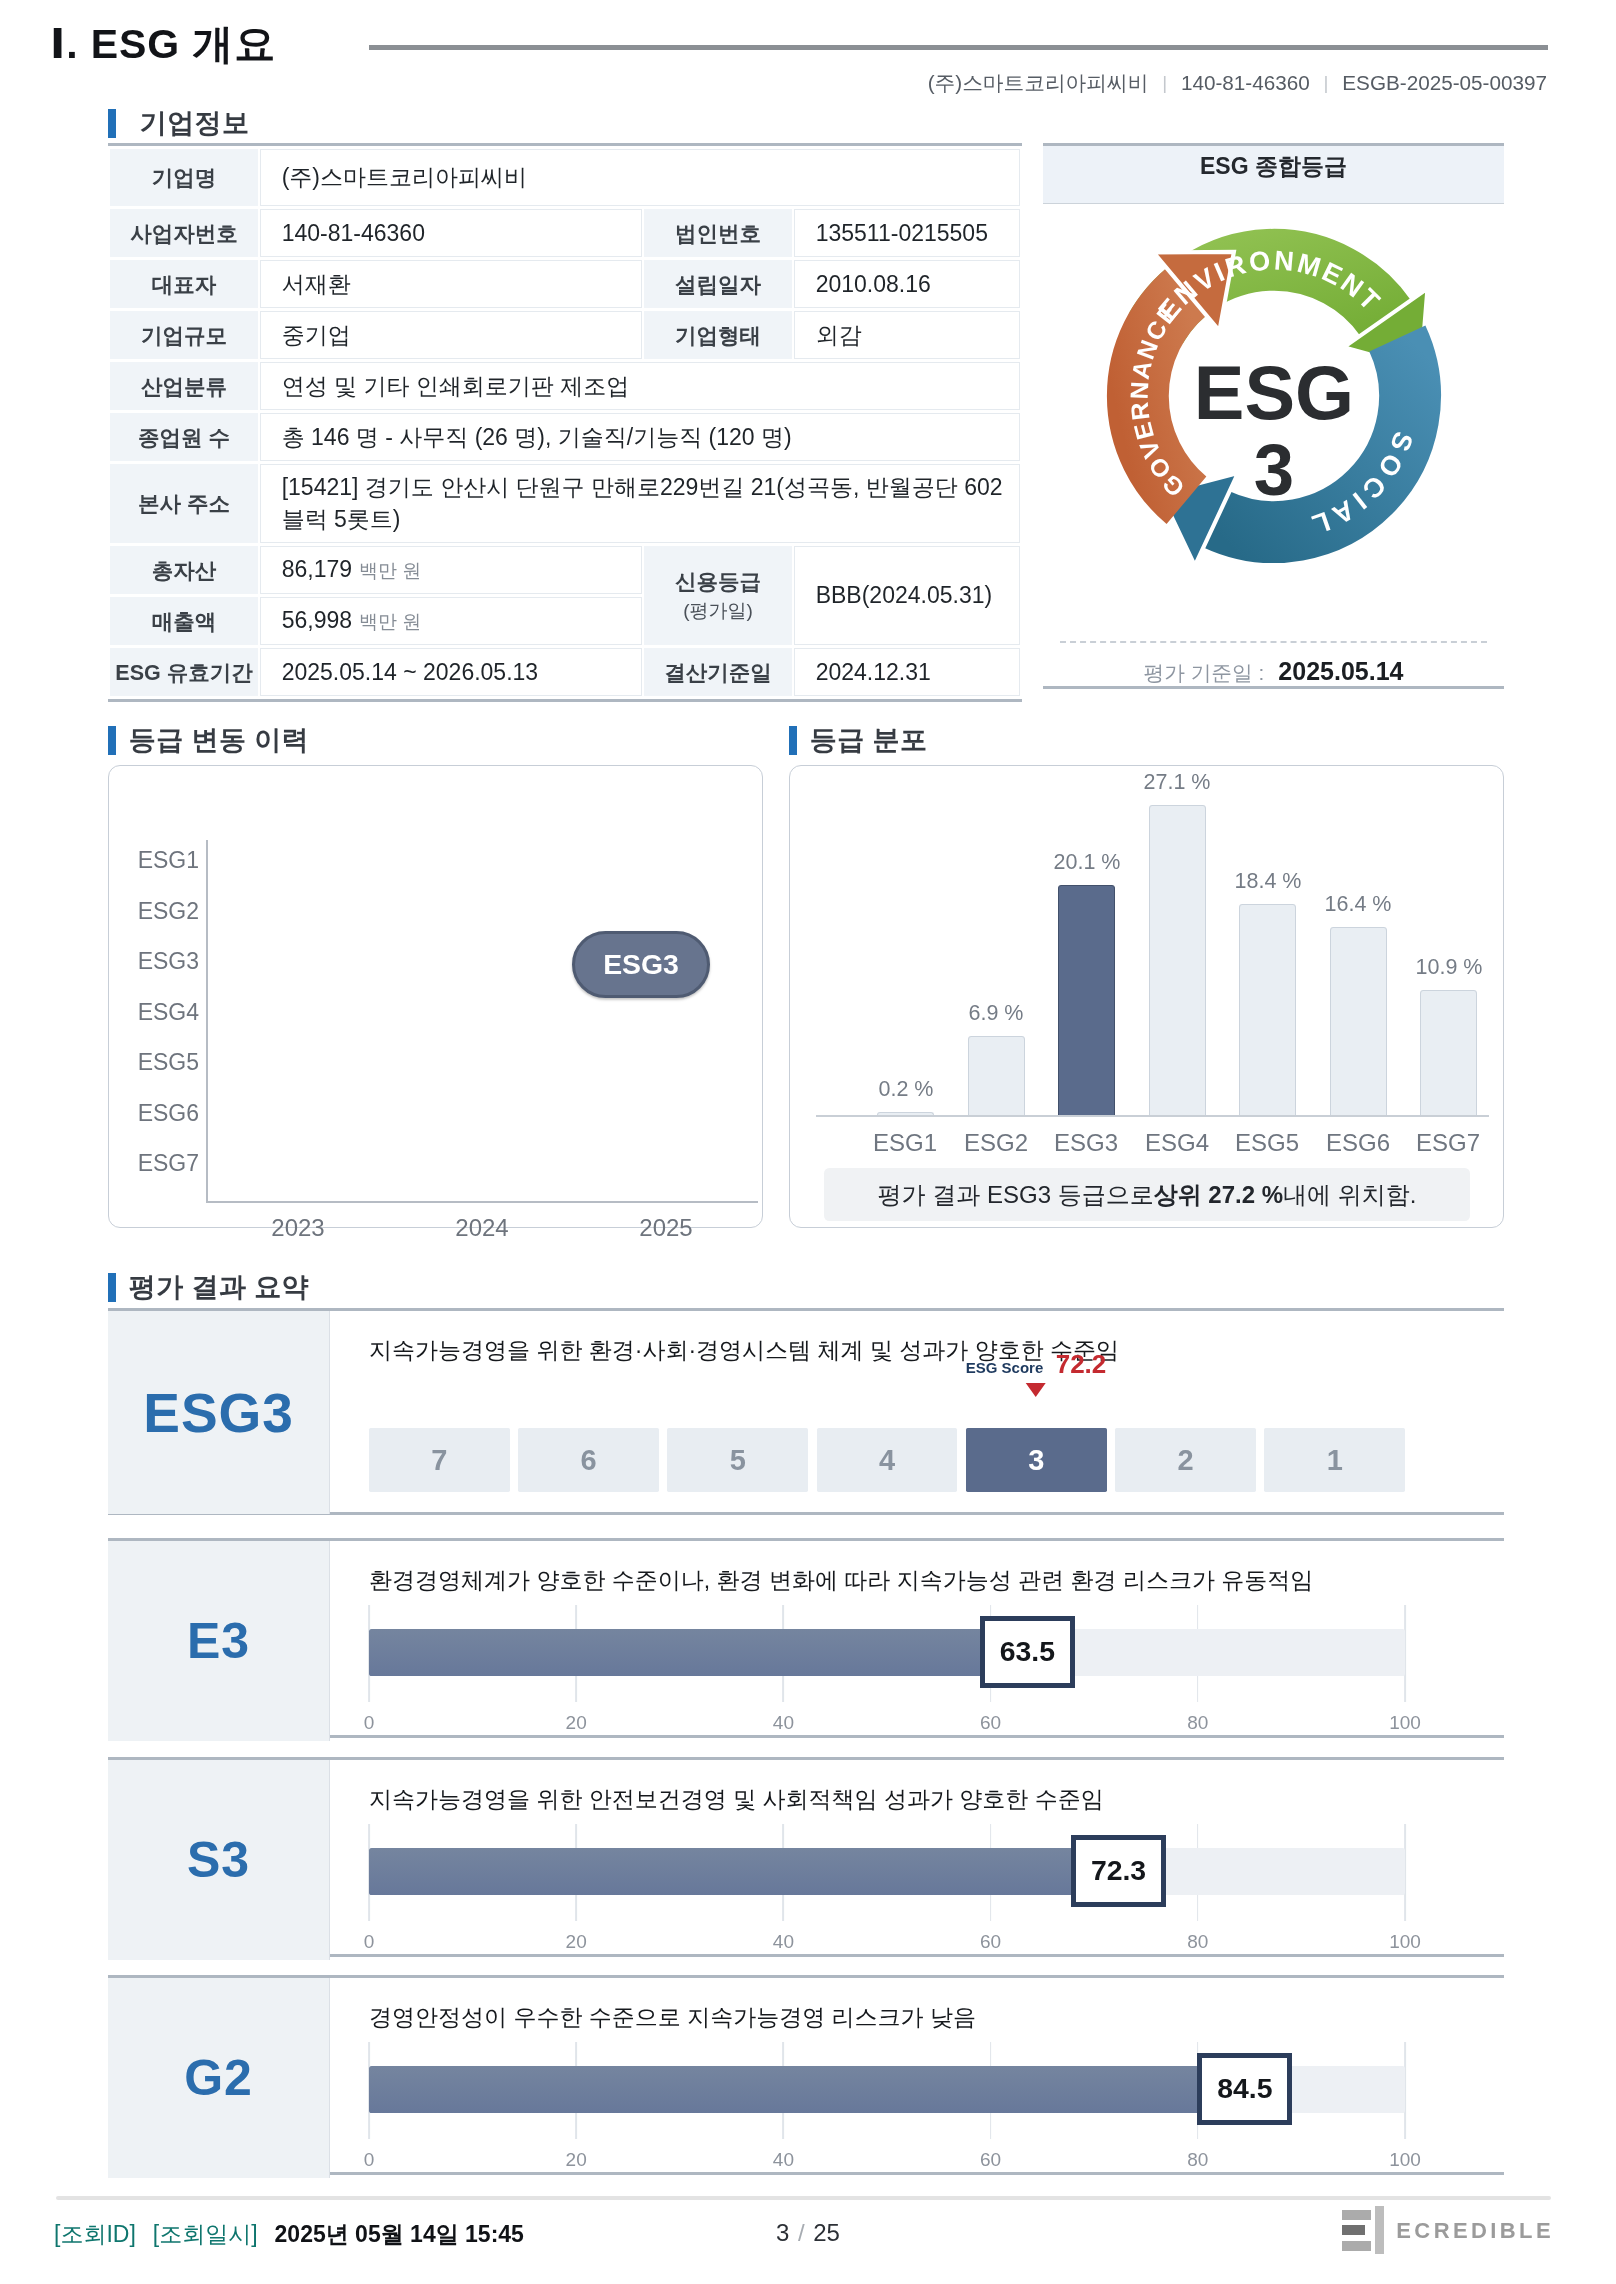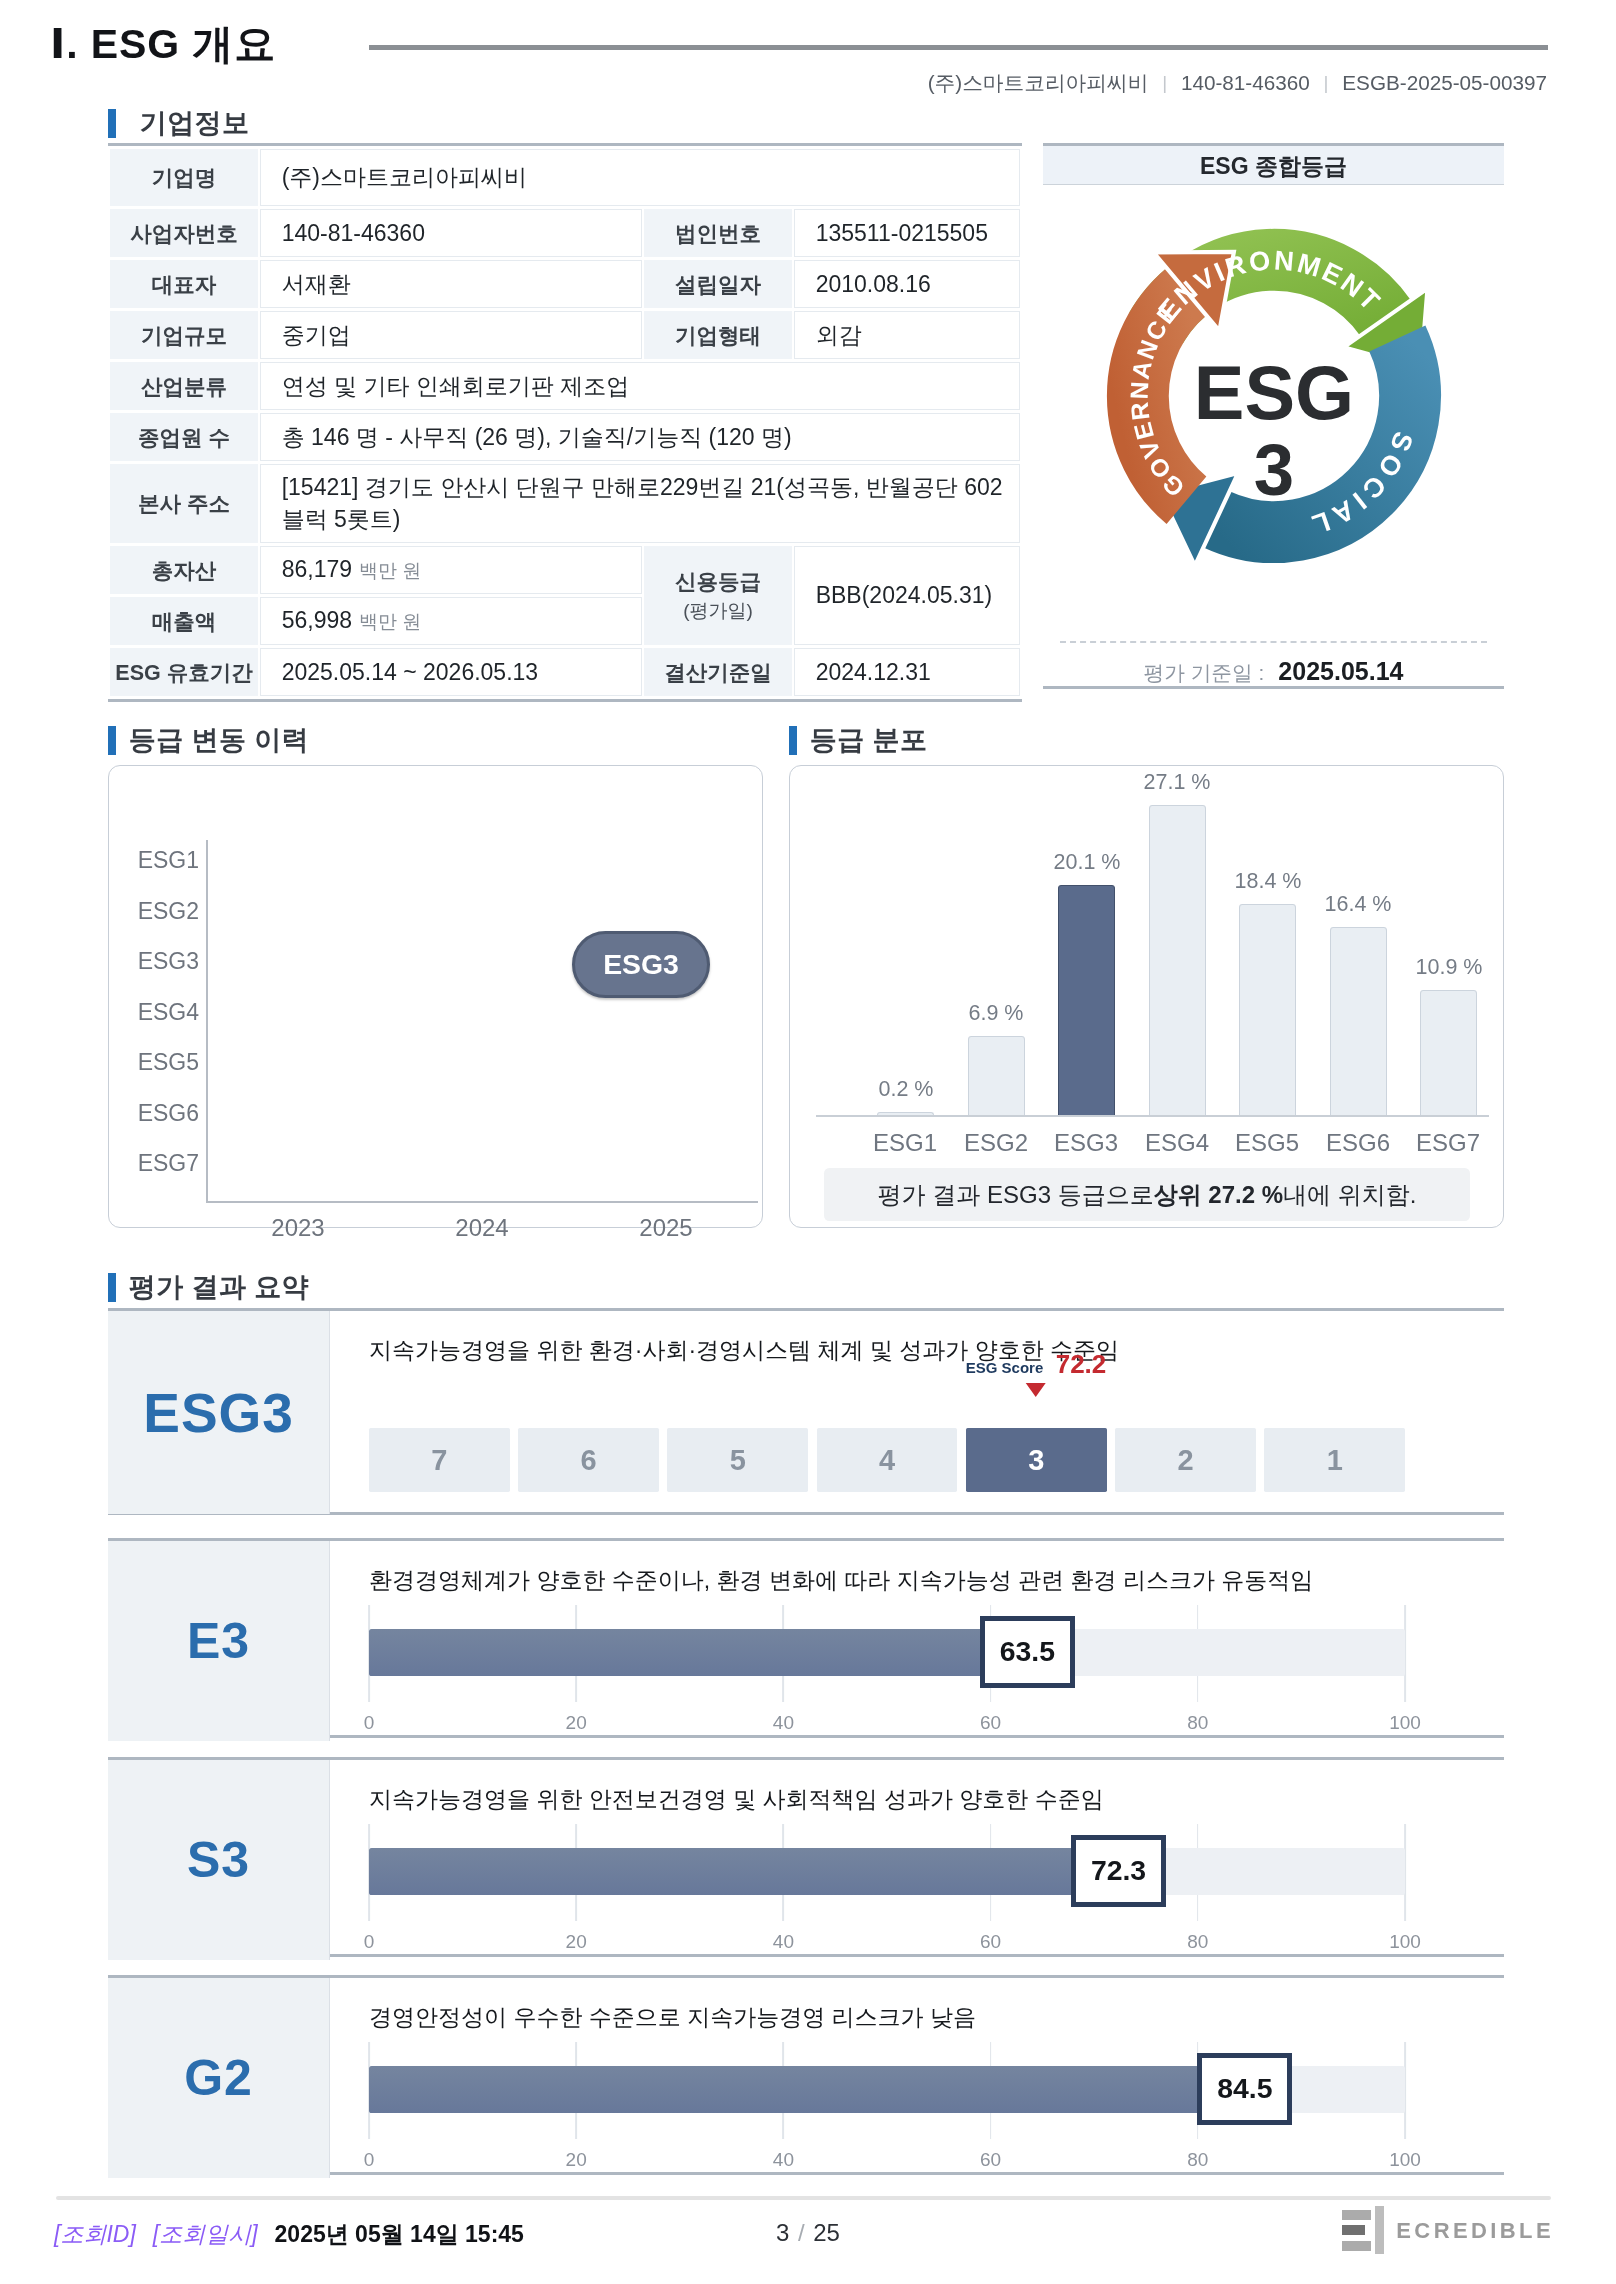--- a/index.html
+++ b/index.html
@@ -22,21 +22,21 @@
   .info-wrap { position:absolute; left:108px; top:143px; width:914px; border-top:3.4px solid #aeb7c1; border-bottom:3.4px solid #aeb7c1; background:#fff; }
   table.info-table { width:100%; border-collapse:separate; border-spacing:2.6px 3.4px; }
   .info-table th { background:#f0f4f8; font-size:21.5px; font-weight:bold; color:#3a4047; text-align:center; vertical-align:middle; }
   .info-table td { background:#fff; border:0.9px solid #e5eaef; font-size:23px; color:#1f2429; text-align:left; vertical-align:middle; padding-left:20.7px; }
   .info-table .unit { font-size:19px; color:#858c95; margin-left:6.9px; }
   .info-table .sub { display:block; font-size:19px; font-weight:normal; color:#4a5058; margin-top:1.7px; }
   .addr { line-height:1.35; padding-top:5.2px; padding-bottom:5.2px; }
 
   
   .esg-panel { position:absolute; left:1043px; top:143px; width:461px; height:546px; border-bottom:3.4px solid #aeb7c1; }
-  .esg-panel-title { height:42px; background:#edf2f8; border-top:3.4px solid #aeb7c1; border-bottom:1.7px solid #ccd3da; text-align:center; font-size:23px; font-weight:bold; color:#24282e; line-height:40px; }
+  .esg-panel-title { height:61px; background:#edf2f8; border-top:3.4px solid #aeb7c1; border-bottom:1.7px solid #ccd3da; text-align:center; font-size:23px; font-weight:bold; color:#24282e; line-height:40px; }
   .esg-svg { position:absolute; left:33px; top:55px; }
   .esg-dash { position:absolute; left:17px; right:17px; top:498px; border-top:2.6px dashed #c9cfd6; }
   .esg-basedate { position:absolute; left:0; right:0; top:514px; text-align:center; }
   .esg-basedate .lbl { font-size:20.7px; color:#8e96a1; }
   .esg-basedate .val { font-size:25px; font-weight:bold; color:#1b1e22; margin-left:10.3px; }
 
   
   .chart-panel { position:absolute; background:#fff; border:1.7px solid #c7ced7; border-radius:12px; }
   #hist-panel { left:108px; top:765px; width:655px; height:463px; }
   #dist-panel { left:789px; top:765px; width:715px; height:463px; }
@@ -81,21 +81,21 @@
   .score-area { position:relative; margin-top:8.6px; height:136px; }
   .gridline { position:absolute; top:0; width:1.7px; height:97px; background:#e0e5ea; transform:translateX(-0.9px); }
   .bar-track { position:absolute; left:0; top:24px; width:100%; height:47px; background:#edf0f4; border-radius:2.6px; }
   .bar-fill { height:100%; background:linear-gradient(180deg,#75859f,#67789a); border-radius:2.6px 0 0 2.6px; }
   .score-box { position:absolute; top:11.2px; width:95px; height:72px; background:#fff; border:5.2px solid #2c3d5b; display:flex; align-items:center; justify-content:center; font-size:28.4px; font-weight:bold; color:#14171b; }
   .tick { position:absolute; top:107px; transform:translateX(-50%); font-size:19px; color:#8d939c; }
 
   
   .footer-rule { position:absolute; left:56px; top:2196px; width:1495px; height:4.3px; background:#e3e3e3; border-radius:2.6px; }
   .footer-left { position:absolute; left:54px; top:2219px; display:flex; align-items:baseline; gap:17px; font-size:23px; }
-  .footer-left .glabel { color:#8b5cf6;font-style:italic; }
+  .footer-left .glabel { color:#0f766e; }
   .footer-left .gval { color:#101216; font-weight:bold; }
   .footer-page { position:absolute; left:0; right:0; top:2219px; text-align:center; font-size:24px; color:#2c3036; }
   .footer-page .sep { color:#a7acb2; padding:0 8.6px; }
   .footer-logo { position:absolute; right:62px; top:2208px; display:flex; align-items:center; gap:13px; }
   .logo-icon { position:relative; width:41px; height:45px; }
   .logo-icon i { position:absolute; display:block; }
   .li-1 { left:0; top:1.7px; width:29px; height:10.3px; background:#ababab; }
   .li-2 { left:0; top:17px; width:22.4px; height:10.3px; background:#707070; }
   .li-3 { left:0; top:33px; width:29px; height:10.3px; background:#ababab; }
   .li-4 { left:33px; top:-1.7px; width:8.6px; height:48px; background:#bdbdbd; }

